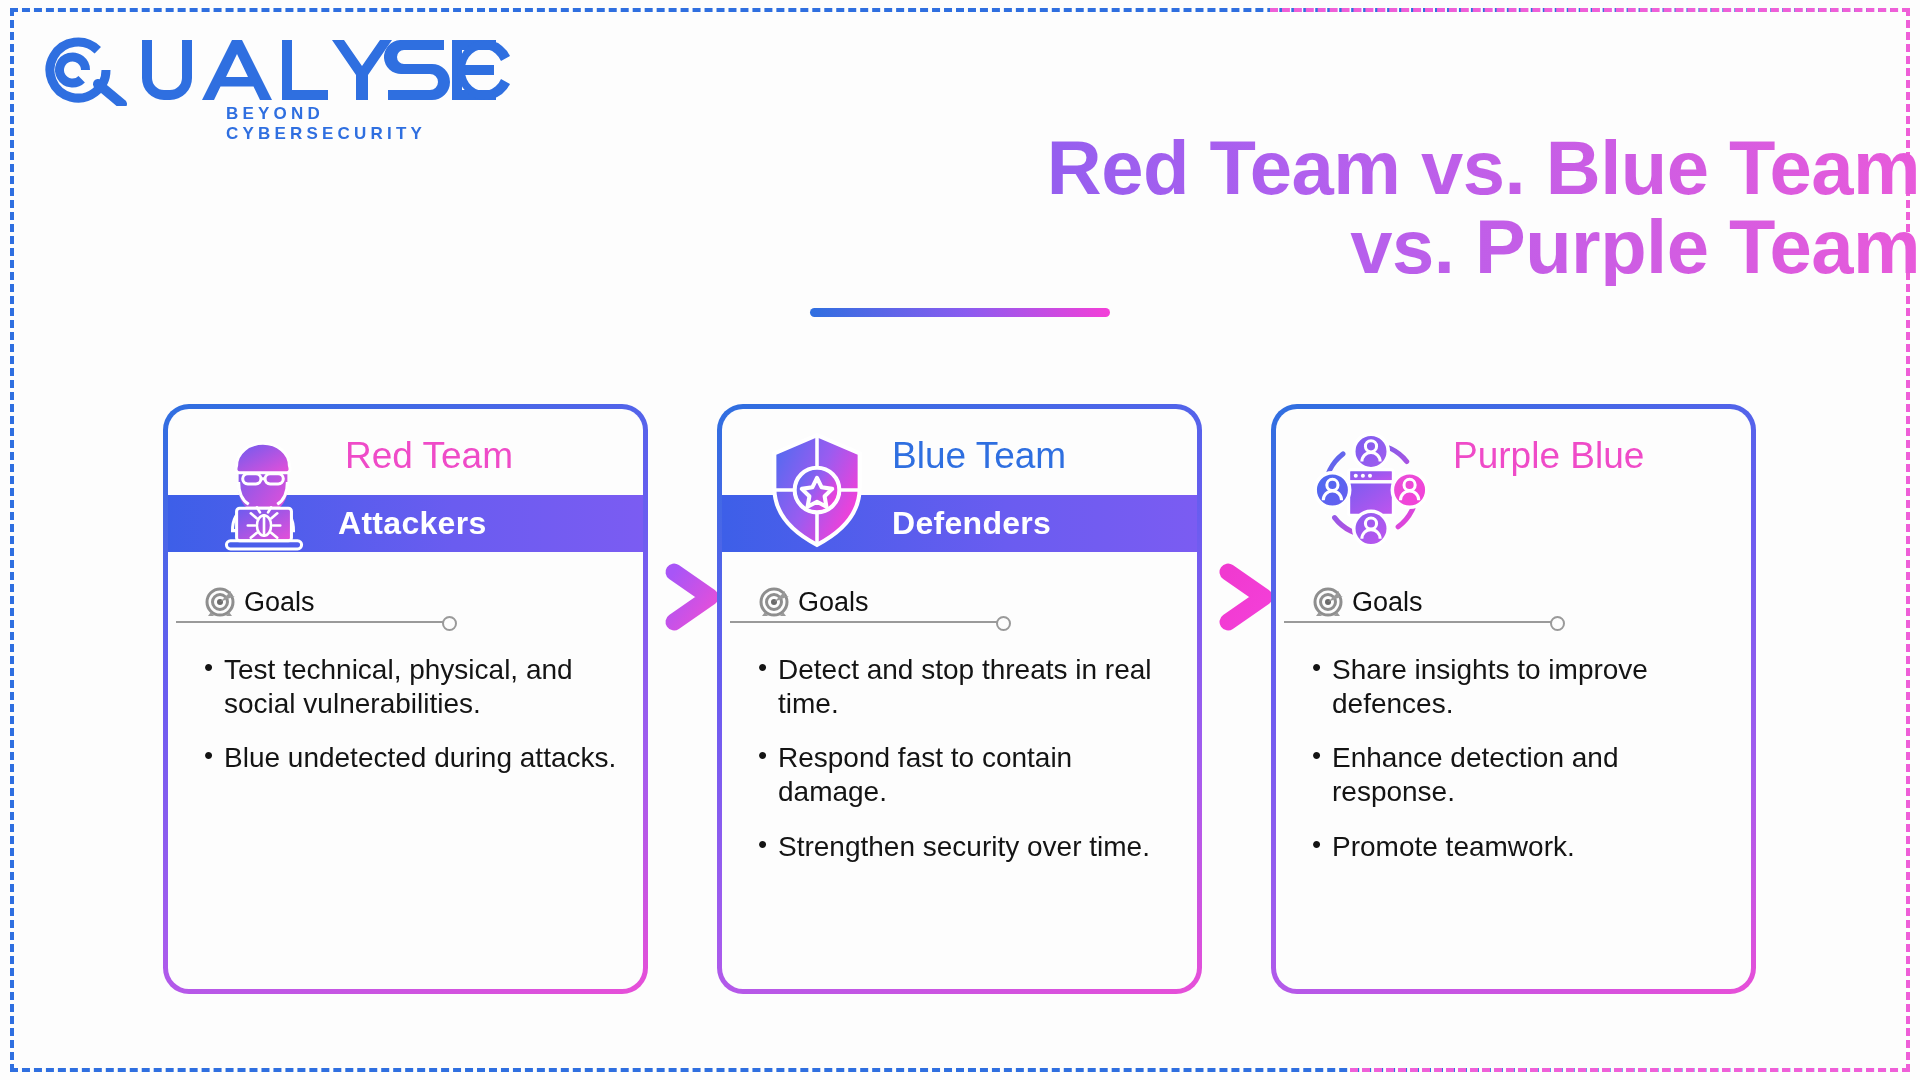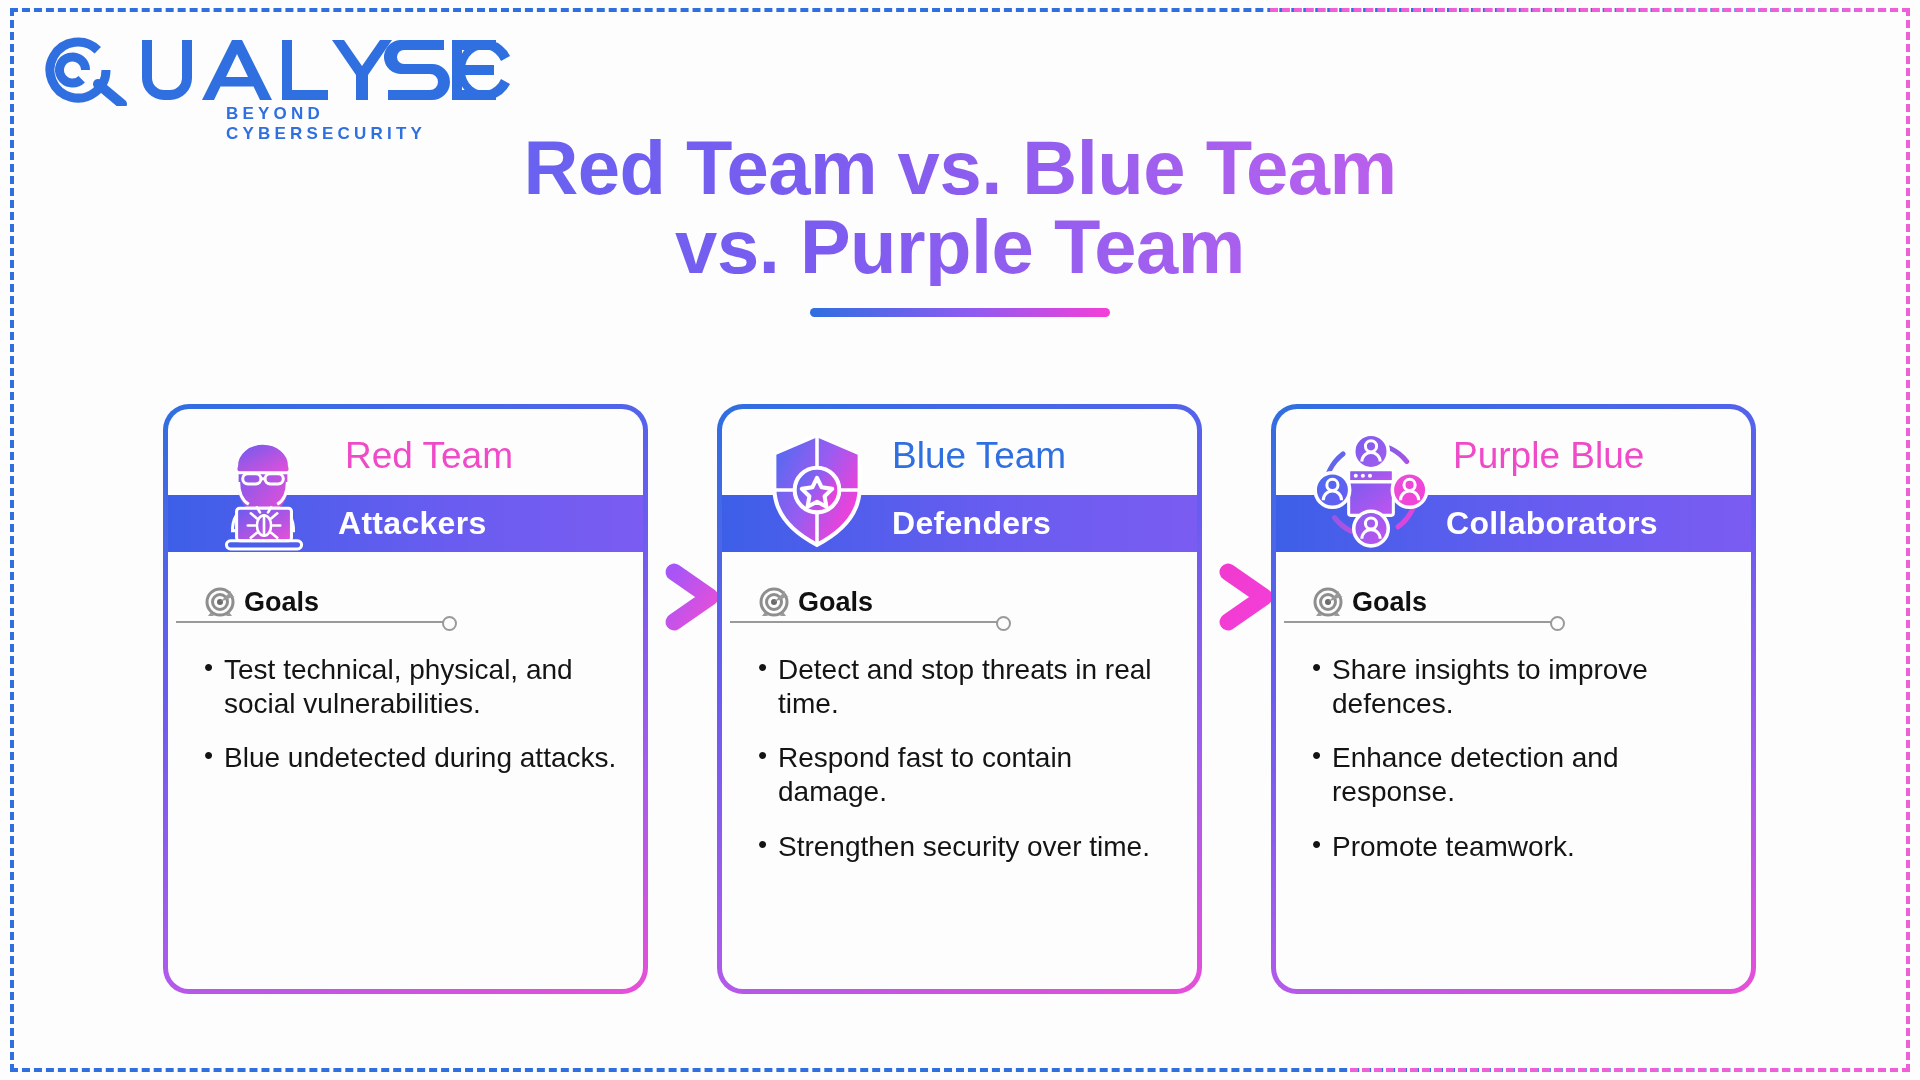--- a/index.html
+++ b/index.html
@@ -34,21 +34,21 @@
   
   #logo { position: absolute; left: 44px; top: 34px; width: 470px; height: 90px; }
   #logo .logo-word { display: block; }
   #logo .logo-tag {
     position: absolute; left: 150px; top: 70px;
     font-size: 17px; font-weight: 700; letter-spacing: 4.2px;
     color: #2f6fe0; font-family: "Liberation Sans", sans-serif; margin-left: 32px;
   }
 
   
-  #title-block { position: absolute; left: 0; top: 128px; width: 1920px; text-align: center; }
+  #title-block { position: absolute; left: 0; top: 128px; width: 1920px; text-align: right; }
   .title-line {
     font-size: 76px; font-weight: 800; line-height: 1.04;
     letter-spacing: -0.5px;
     background: linear-gradient(90deg,#4a6cf0 0%, #7a5cf0 42%, #b160ee 68%, #e85ada 100%);
     -webkit-background-clip: text; background-clip: text;
     -webkit-text-fill-color: transparent; color: transparent;
     font-family: "Liberation Sans", sans-serif;
   }
   #title-divider {
     margin: 22px auto 0; width: 300px; height: 9px; border-radius: 6px;
@@ -95,21 +95,21 @@
     position: absolute; left: 34px; top: 16px;
     width: 122px; height: 130px; z-index: 4;
   }
 
   
   .goals-row {
     position: absolute; left: 36px; top: 176px;
     display: flex; align-items: center; gap: 6px;
   }
   .goals-label {
-    font-size: 27px; font-weight: 700; color: #111;
+    font-size: 27px; font-weight: 400; color: #111;
     font-family: "Liberation Sans", sans-serif;
   }
   .goals-rule {
     position: absolute; left: 8px; top: 212px;
     width: 270px; height: 2px; background: #9a9a9a;
   }
   .goals-rule::after {
     content: ""; position: absolute; right: -11px; top: -5px;
     width: 11px; height: 11px; border: 2px solid #9a9a9a;
     border-radius: 50%; background: #fdfdfd;
@@ -283,23 +283,20 @@
           <stop offset="0%" stop-color="#f03ad0"></stop>
             <stop offset="100%" stop-color="#f43fd8"></stop>
         </linearGradient>
       </defs>
       <path d="M26 18 L62 43 L26 68" fill="none" stroke="url(#g-arr1)" stroke-width="17" stroke-linecap="round" stroke-linejoin="round"></path>
     </svg>
 
     <div class="card" id="card-2">
       <div class="card-inner">
         <div class="card-head">
-          <div class="role-band">
-            <span class="role-label">Collaborators</span>
-          </div>
           <span class="team-name pinkname">Purple Blue</span>
           <svg class="team-icon" viewBox="0 0 120 128">
             <defs>
               <linearGradient id="g-p1" x1="0" y1="0" x2="1" y2="1">
                 <stop offset="0%" stop-color="#7a5cf0"></stop>
                   <stop offset="100%" stop-color="#a45cee"></stop>
               </linearGradient>
               <linearGradient id="g-p2" x1="0" y1="0" x2="1" y2="1">
                 <stop offset="0%" stop-color="#4a6cf0"></stop>
                   <stop offset="100%" stop-color="#6a5cf0"></stop>

